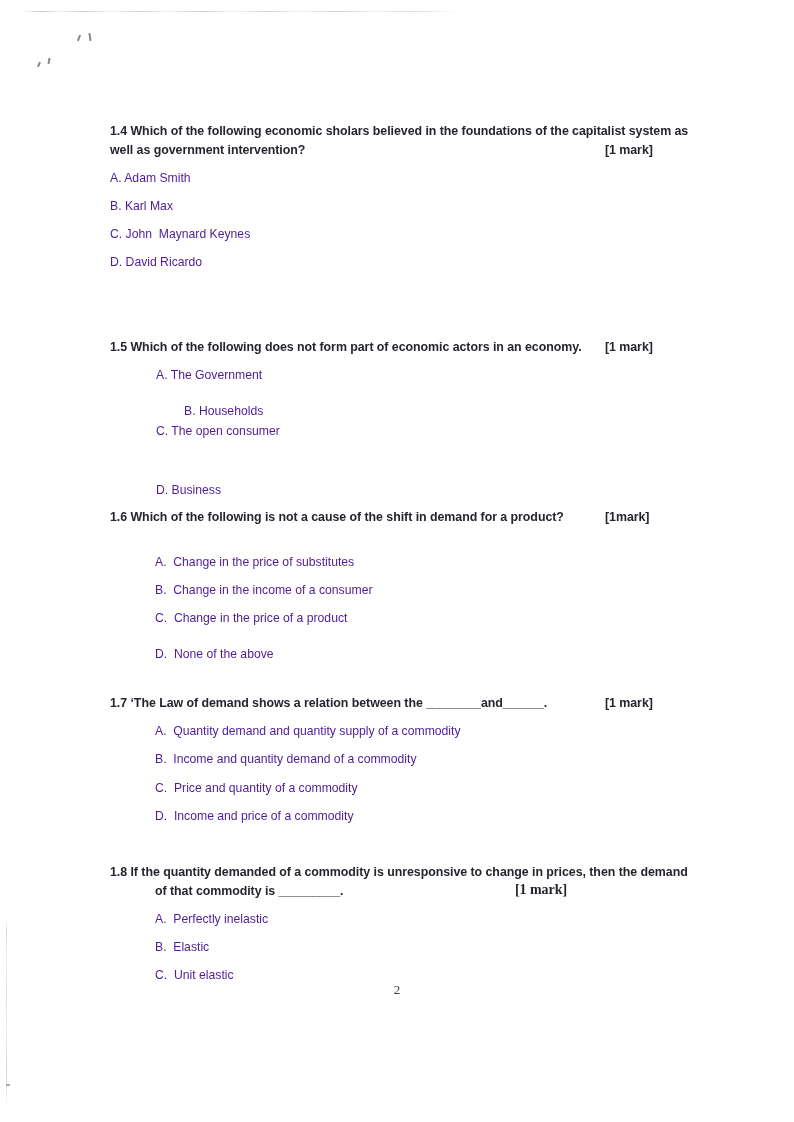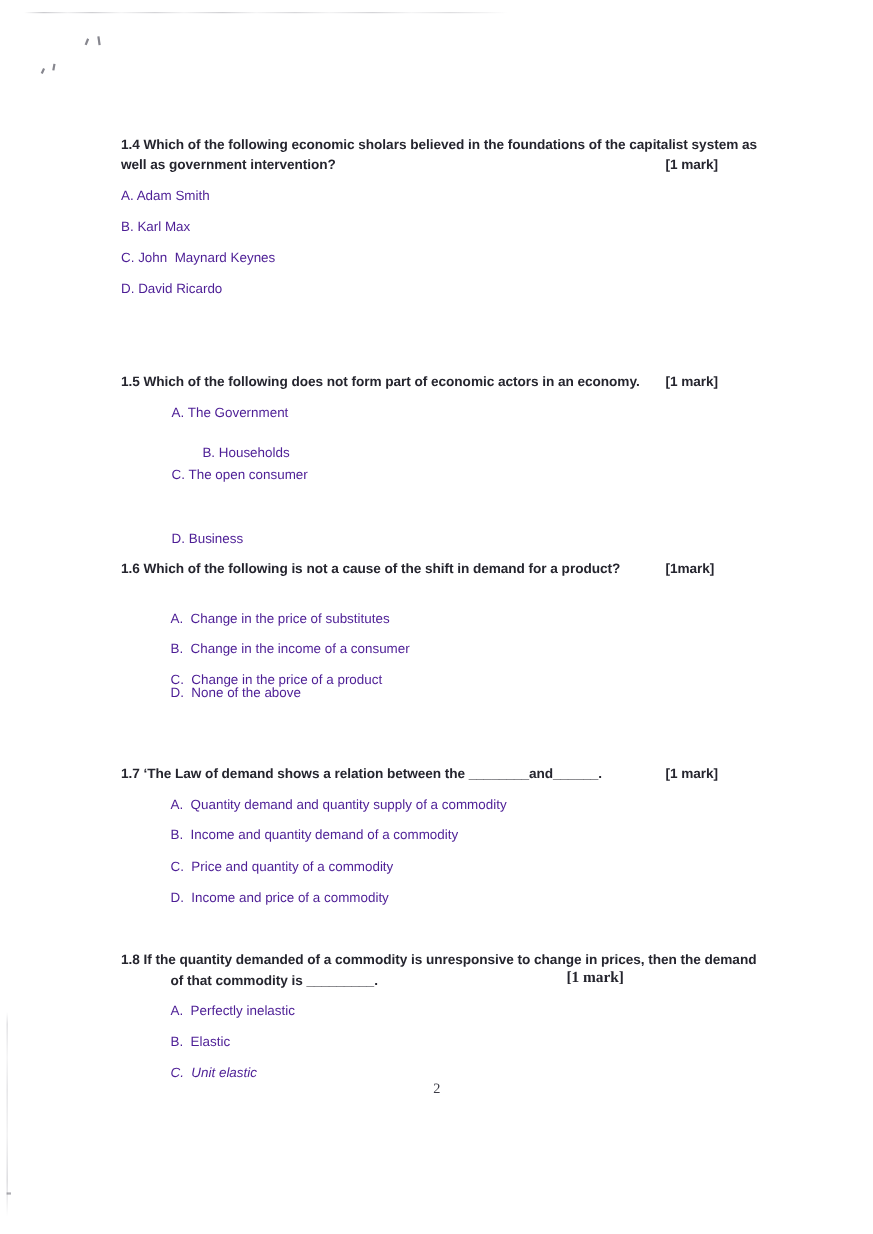--- a/index.html
+++ b/index.html
@@ -172,21 +172,21 @@
       <span class="stem-row">
         <span>1.6 Which of the following is not a cause of the shift in demand for a product?</span>
         <span class="mark mark-right" style="left:495px;">[1mark]</span>
       </span>
     </div>
   </div>
   <div class="opt-list" style="left:155px; top:554px; width:420px; height:110px;">
     <div class="opt" style="top:0px;">A.  Change in the price of substitutes</div>
     <div class="opt" style="top:28px;text-align:right;">B.  Change in the income of a consumer</div>
     <div class="opt" style="top:56px;">C.  Change in the price of a product</div>
-    <div class="opt" style="top:68px;text-align:right;">D.  None of the above</div>
+    <div class="opt" style="top:92px;text-align:right;">D.  None of the above</div>
   </div>
 
   <div class="q-block" style="left:110px; top:694px; width:580px;">
     <div class="q-stem">
       <span class="stem-row">
         <span>1.7 ‘The Law of demand shows a relation between the ________and______.</span>
         <span class="mark mark-right" style="left:495px;">[1 mark]</span>
       </span>
     </div>
   </div>
@@ -202,18 +202,18 @@
       <span class="stem-row">1.8 If the quantity demanded of a commodity is unresponsive to change in prices, then the demand</span>
       <span class="stem-row" style="padding-left:45px;">
         <span>of that commodity is _________.</span>
         <span class="mark mark-right mark-serif" style="left:405px; top:-1px;">[1 mark]</span>
       </span>
     </div>
   </div>
   <div class="opt-list" style="left:155px; top:911px; width:420px; height:85px;">
     <div class="opt" style="top:0px;">A.  Perfectly inelastic</div>
     <div class="opt" style="top:28px;">B.  Elastic</div>
-    <div class="opt" style="top:56px;font-style:italic;">C.  Unit elastic</div>
+    <div class="opt" style="top:56px;">C.  Unit elastic</div>
   </div>
 
   <div class="page-number">2</div>
 
 </div>
 
 </body></html>

